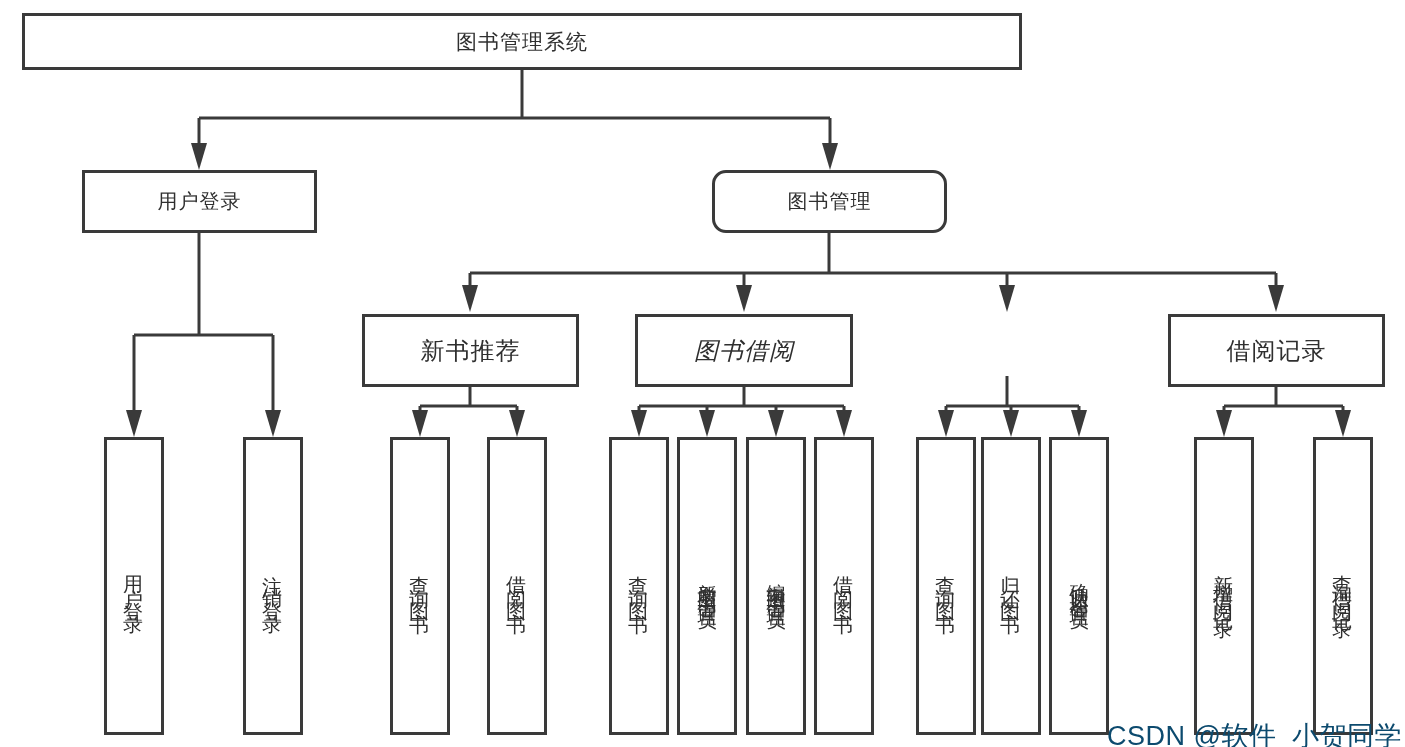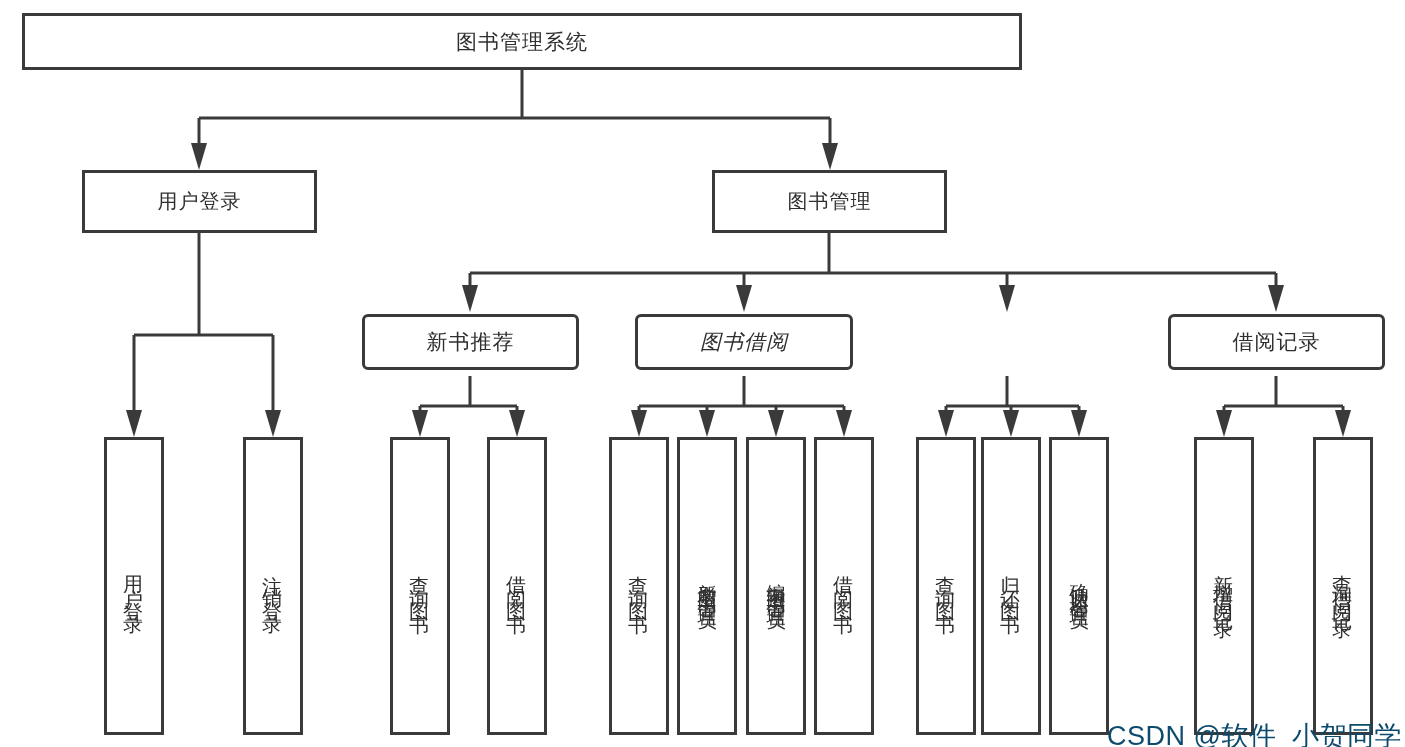--- a/index.html
+++ b/index.html
@@ -39,24 +39,23 @@
 
   .node-l2 {
     top: 170px;
     width: 235px; height: 63px;
     font-size: 20px;
     letter-spacing: 1px;
   }
 
   .node-l3 {
     top: 314px;
-    height: 56px;
-    font-size: 21px;
+    height: 73px;
+    font-size: 24px;
     letter-spacing: 1px;
-    border-radius: 6px;
   }
 
   .leaf {
     position: absolute;
     top: 437px;
     width: 60px; height: 298px;
     background: #ffffff;
     border: 3px solid #3a3a3a;
     display: flex;
     align-items: center;
@@ -150,21 +149,21 @@
       <polygon points="1003,410 1019,410 1011,437"></polygon>
       <polygon points="1071,410 1087,410 1079,437"></polygon>
       <polygon points="1216,410 1232,410 1224,437"></polygon>
       <polygon points="1335,410 1351,410 1343,437"></polygon>
     </g>
   </svg>
 
   <div class="node node-root">图书管理系统</div>
 
   <div class="node node-l2" style="left:82px;">用户登录</div>
-  <div class="node node-l2" style="left:712px;">图书管理</div>
+  <div class="node node-l2" style="left:712px;border-radius:14px;">图书管理</div>
 
   <div class="node node-l3" style="left:362px;  width:217px;">新书推荐</div>
   <div class="node node-l3" style="left:635px;  width:218px;font-style:italic;">图书借阅</div>
   <div class="node node-l3" style="left:1168px; width:217px;font-family:Liberation Serif, serif;">借阅记录</div>
 
   <div class="leaf ls4" style="left:104px;">用户登录</div>
   <div class="leaf ls4" style="left:243px;">注销登录</div>
   <div class="leaf ls4" style="left:390px;">查询图书</div>
   <div class="leaf ls4" style="left:487px;">借阅图书</div>
   <div class="leaf ls4" style="left:609px;">查询图书</div>

